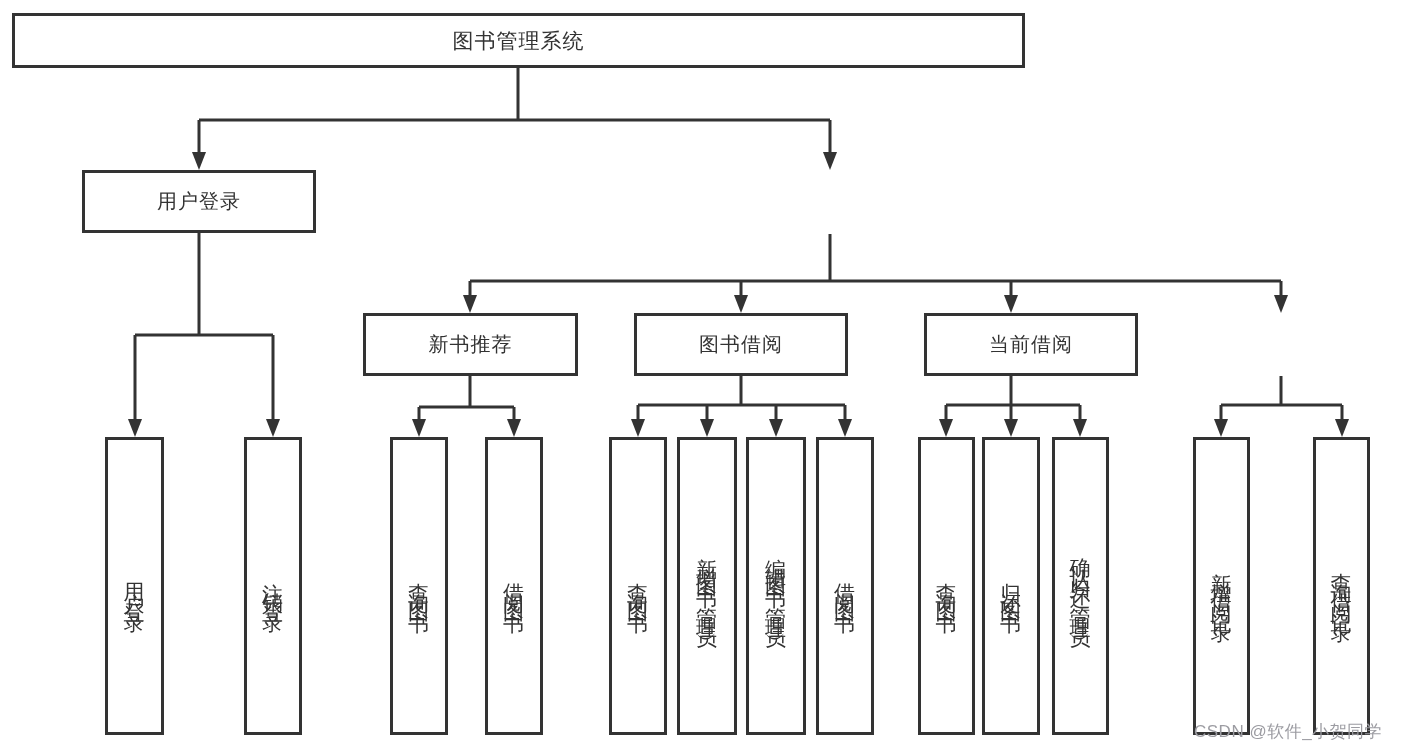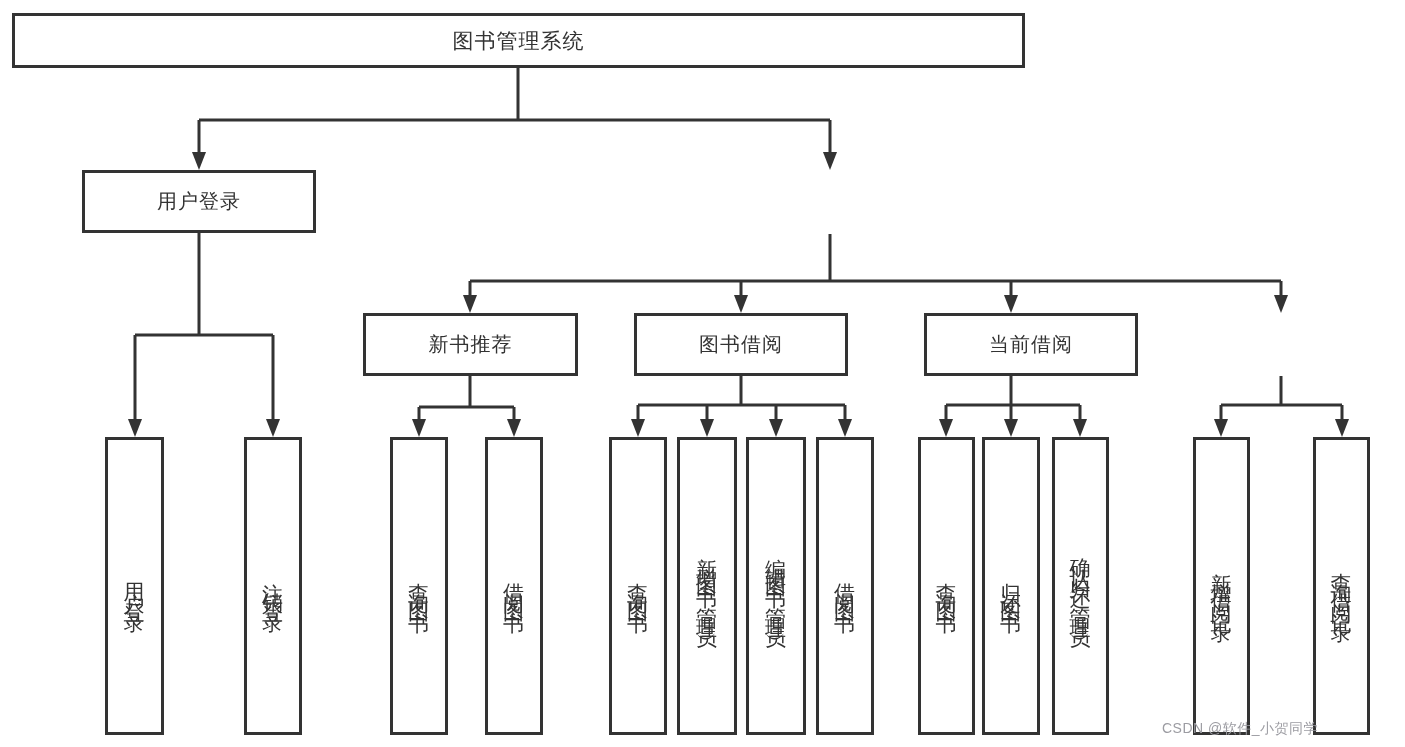--- a/index.html
+++ b/index.html
@@ -33,23 +33,23 @@
   .leaf .vlabel {
     writing-mode: vertical-rl;
     text-orientation: mixed;
     font-size: 21px;
     line-height: 1;
     letter-spacing: 10px;
     color: #333333;
   }
   .watermark {
     position: absolute;
-    left: 1162px;
+    left: 1194px;
     top: 720px;
-    font-size: 14px;
+    font-size: 17px;
     letter-spacing: 0.5px;
     color: #9c9ca2;
     white-space: nowrap;
     z-index: 5;
   }
 </style>
 </head>
 <body>
 
 <div class="canvas">

